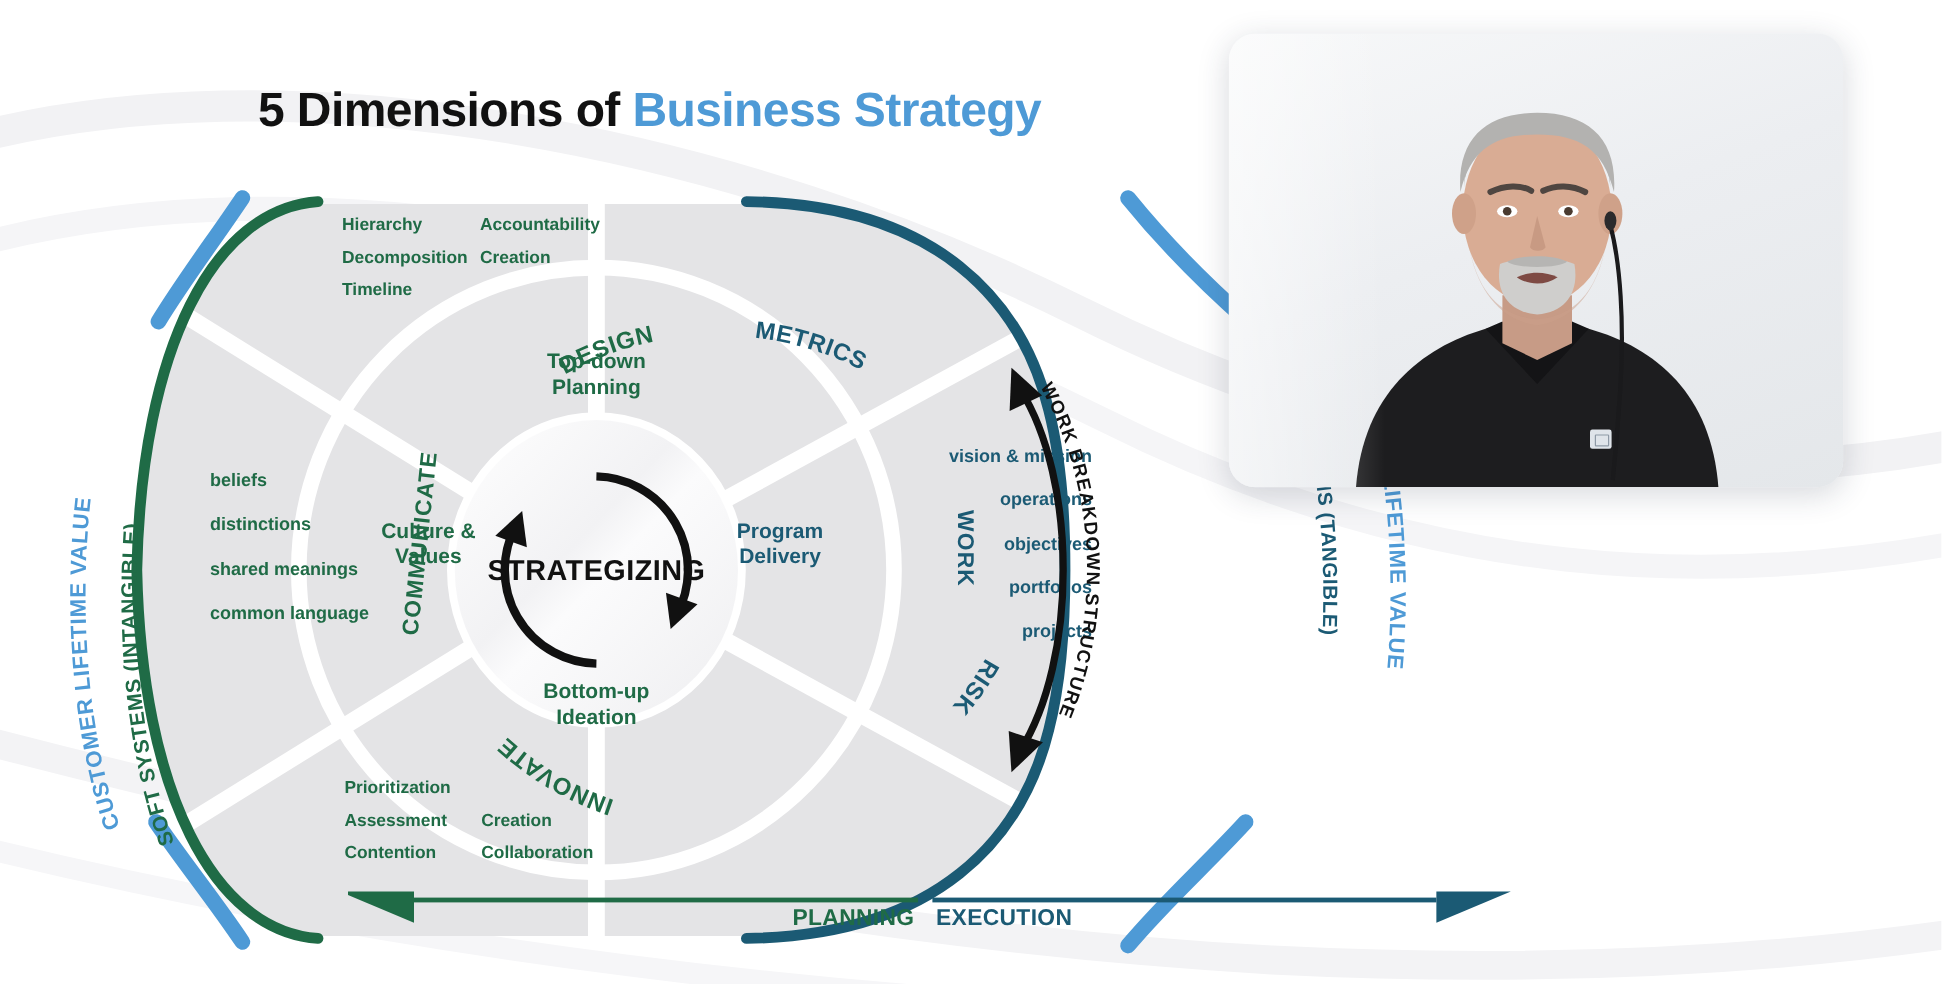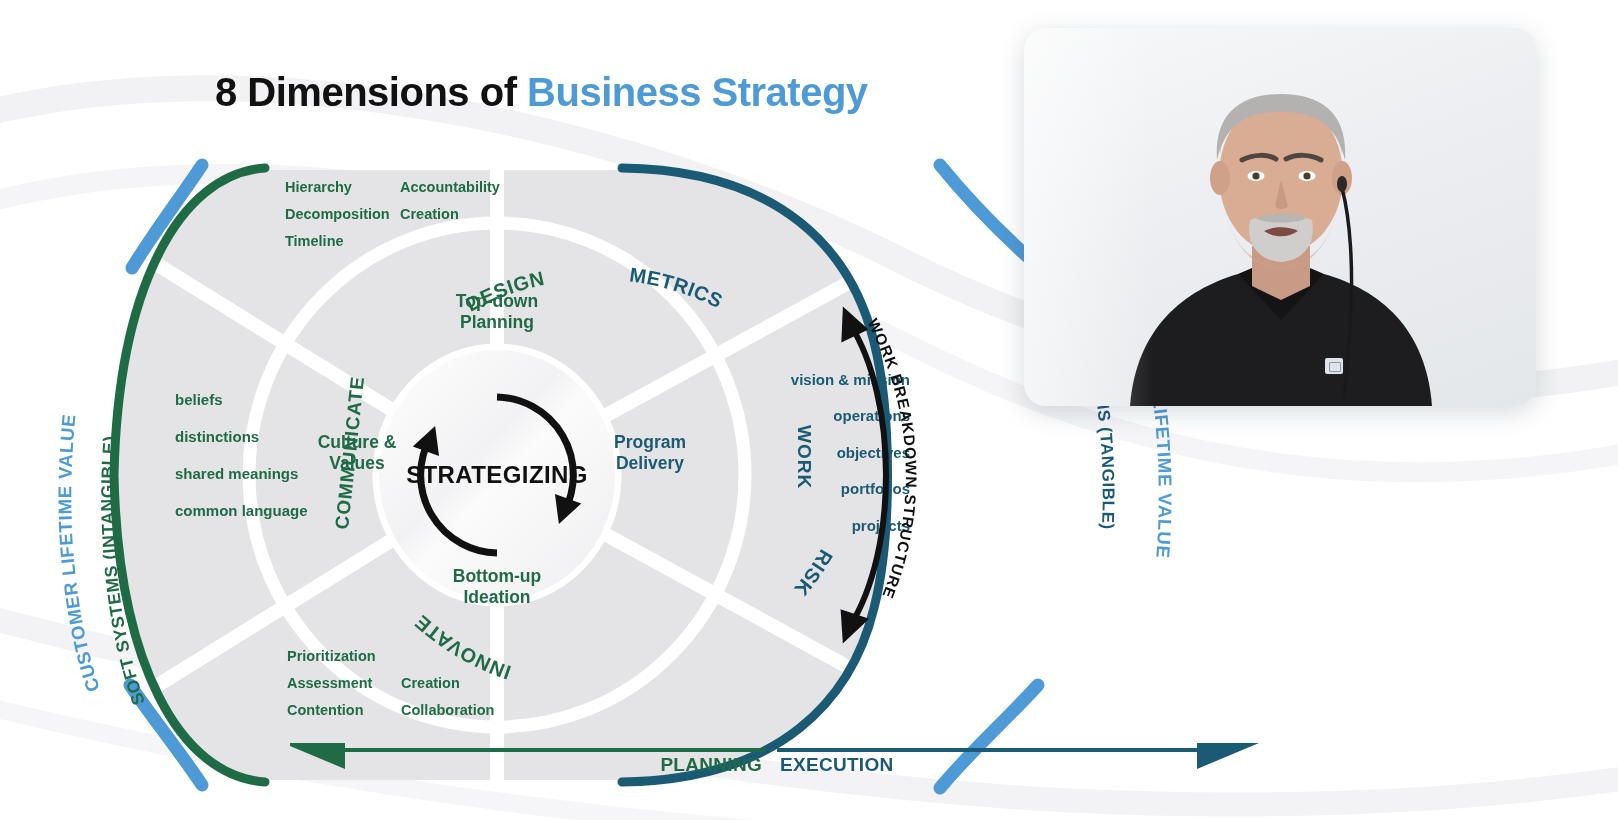--- a/index.html
+++ b/index.html
@@ -72,21 +72,21 @@
 <div id="stage">
 
   <svg class="bg-swirls" width="1618" height="820" viewBox="0 0 1618 820">
     <path d="M-40,120 C 240,40 620,120 900,260 C 1160,390 1420,420 1680,360" fill="none" stroke="#f2f2f4" stroke-width="26"></path>
     <path d="M-40,210 C 260,120 640,210 920,350 C 1180,480 1430,500 1690,440" fill="none" stroke="#f5f5f7" stroke-width="20"></path>
     <path d="M-40,610 C 300,700 700,780 1060,800 C 1300,812 1500,800 1680,770" fill="none" stroke="#f3f3f5" stroke-width="24"></path>
     <path d="M-40,700 C 320,790 720,840 1100,846" fill="none" stroke="#f6f6f8" stroke-width="18"></path>
   </svg>
 
   <div class="title">
-    <span class="t-dark">8 Dimensions of </span><span class="t-blue">Business Strategy</span>
+    <span class="t-dark">5 Dimensions of </span><span class="t-blue">Business Strategy</span>
   </div>
 
   <svg id="wheel" width="1060" height="670" viewBox="0 0 1060 670">
     <defs>
 
       <clipPath id="bodyClip">
         <path d="M200,30 L560,30 L560,30 L560,30
                  C 720,30 790,110 812,200
                  C 830,270 830,400 812,470
                  C 790,560 720,640 560,640

